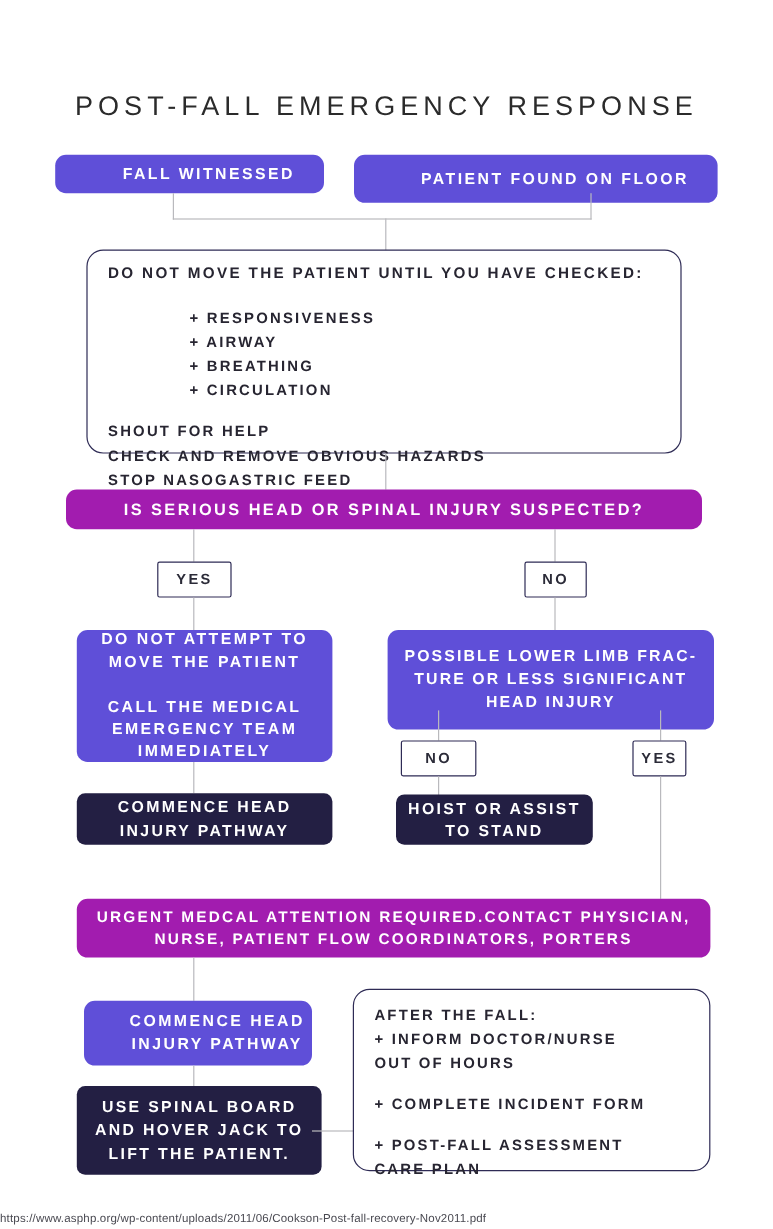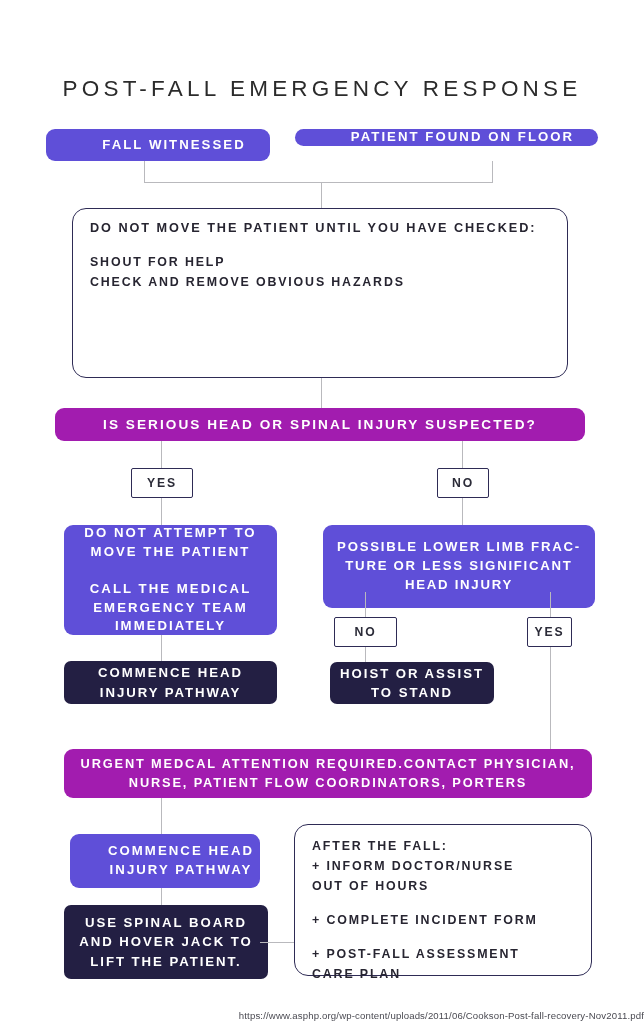--- a/index.html
+++ b/index.html
@@ -127,56 +127,63 @@
   .indent { padding-left: 68px; }
   .gap-top { margin-top: 17px; }
   .gap-sm { margin-top: 14px; }
 
   
   .footer {
     position: absolute;
     left: 0;
     top: 962px;
     width: 644px;
-    text-align: right;
+    text-align: left;
     font-size: 9.6px;
     letter-spacing: 0.15px;
     color: #4a4a52;
     white-space: nowrap;
   }
 
   .multiline { white-space: pre-line; }
 </style>
 </head>
 <body>
 
 <div id="canvas">
 
   <div class="title">POST-FALL EMERGENCY RESPONSE</div>
 
   <div class="node pill" style="left:46px; top:81px; width:224px; height:32px;">
     <span>FALL WITNESSED</span>
   </div>
 
-  <div class="node pill" style="left:295px; top:81px; width:303px; height:17px;">
+  <div class="node pill" style="left:295px; top:81px; width:303px; height:40px;">
     <span>PATIENT FOUND ON FLOOR</span>
   </div>
 
   <div class="ln v" style="left:144px; top:113px; height:22px;"></div>
   <div class="ln v" style="left:492px; top:113px; height:22px;"></div>
   <div class="ln h" style="left:144px; top:134px; width:349px;"></div>
   <div class="ln v" style="left:321px; top:134px; height:27px;"></div>
 
   <div class="node outline" style="left:72px; top:160px; width:496px; height:170px;"></div>
 
   <div class="txtbox" style="left:90px; top:171px; width:470px;">
     <div class="hdr">DO NOT MOVE THE PATIENT UNTIL YOU HAVE CHECKED:</div>
+    <div class="gap-top">
+      <div class="item indent">+ RESPONSIVENESS</div>
+      <div class="item indent">+ AIRWAY</div>
+      <div class="item indent">+ BREATHING</div>
+      <div class="item indent">+ CIRCULATION</div>
+    </div>
     <div class="gap-sm">
       <div class="item">SHOUT FOR HELP</div>
       <div class="item">CHECK AND REMOVE OBVIOUS HAZARDS</div>
+      <div class="item">STOP NASOGASTRIC FEED</div>
     </div>
   </div>
 
   <div class="ln v" style="left:321px; top:330px; height:30px;"></div>
 
   <div class="node bar" style="left:55px; top:360px; width:530px; height:33px;">
     <span>IS SERIOUS HEAD OR SPINAL INJURY SUSPECTED?</span>
   </div>
 
   <div class="ln v" style="left:161px; top:393px; height:27px;"></div>

